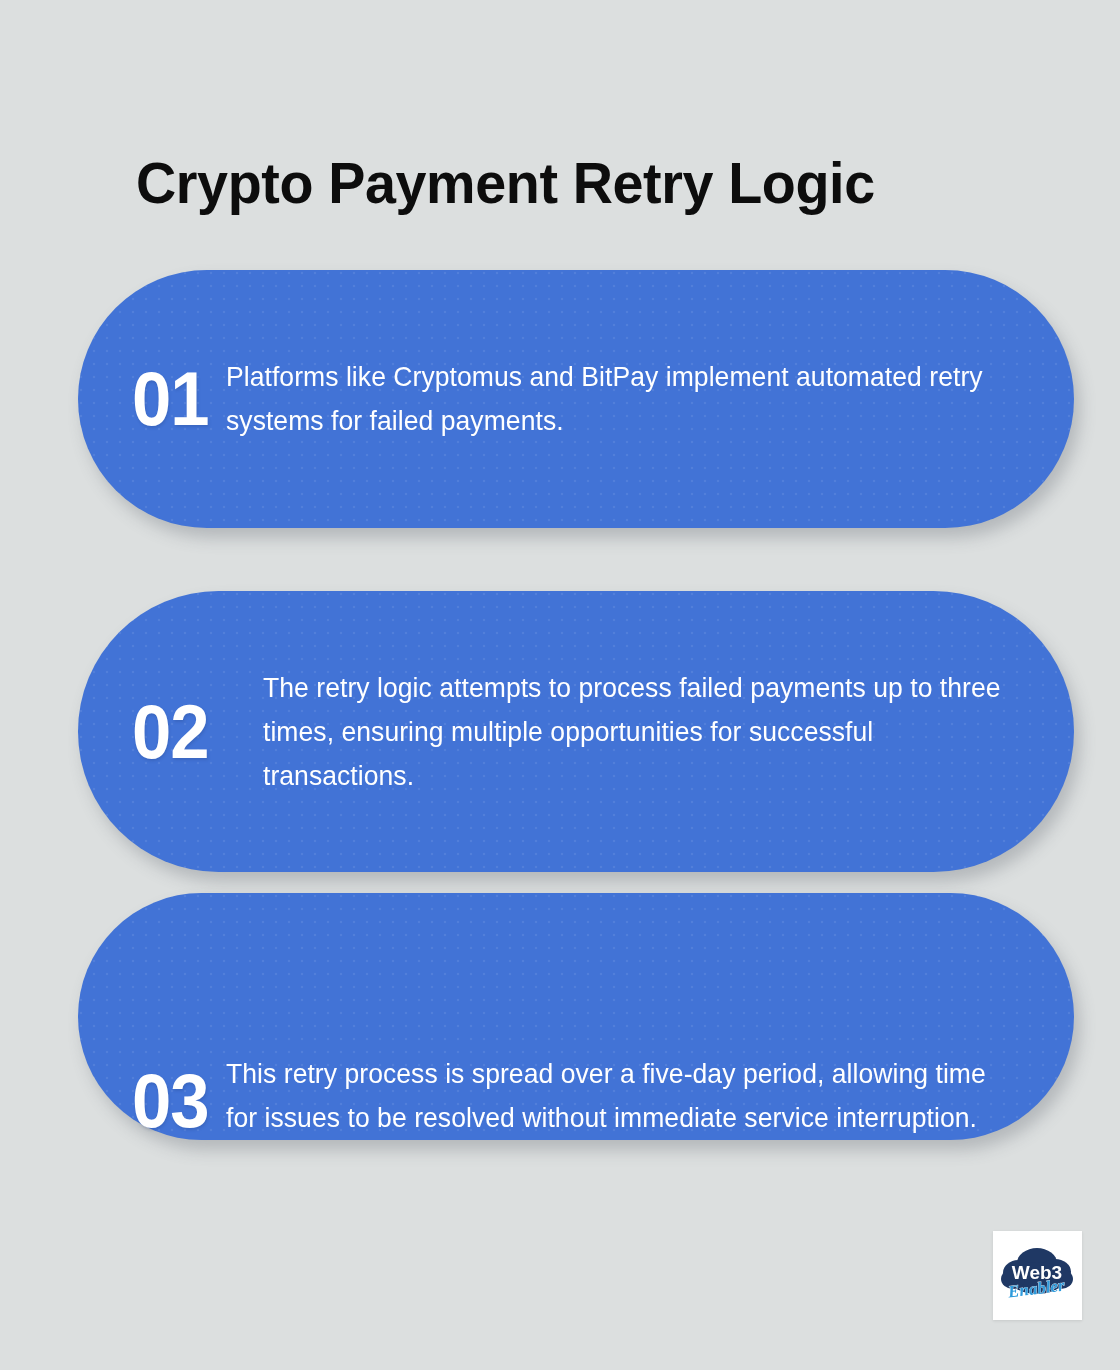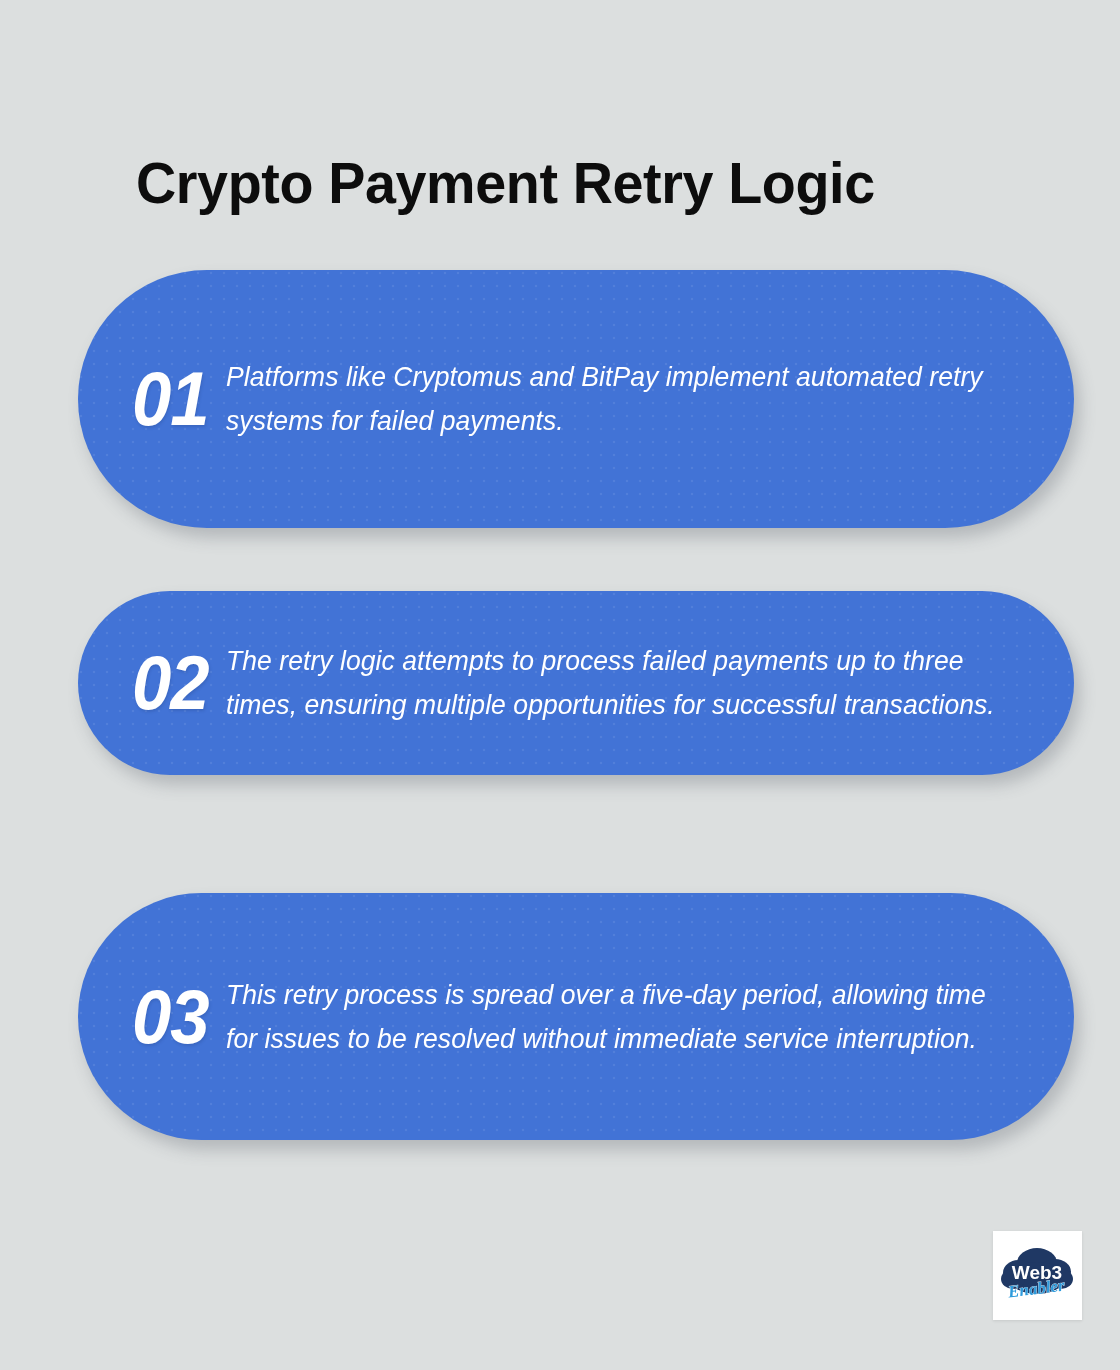--- a/index.html
+++ b/index.html
@@ -56,26 +56,25 @@
     background-color: #4273d6;
     background-image:
       radial-gradient(circle at 3px 3px, rgba(255,255,255,0.085) 1.2px, rgba(255,255,255,0) 1.6px);
     background-size: 13px 13px;
     border-radius: 999px;
     box-shadow: 6px 10px 16px rgba(90, 97, 105, 0.30);
     display: flex;
     flex-direction: row;
     align-items: center;
     box-sizing: border-box;
-    font-style: italic;
   }
 
   .card-1 { top: 270px;  height: 258px; }
-  .card-2 { top: 591px;  height: 184px; }
-  .card-3 { top: 893px;  height: 247px; }
+  .card-2 { top: 591px;  height: 281px; gap: 37px; }
+  .card-3 { top: 893px;  height: 247px; align-items: flex-end; }
 
   .card-number {
     flex: 0 0 auto;
     width: 148px;
     padding-left: 58px;
     box-sizing: border-box;
     color: #ffffff;
     font-family: "Liberation Sans", sans-serif;
     font-weight: bold;
     font-size: 76px;

